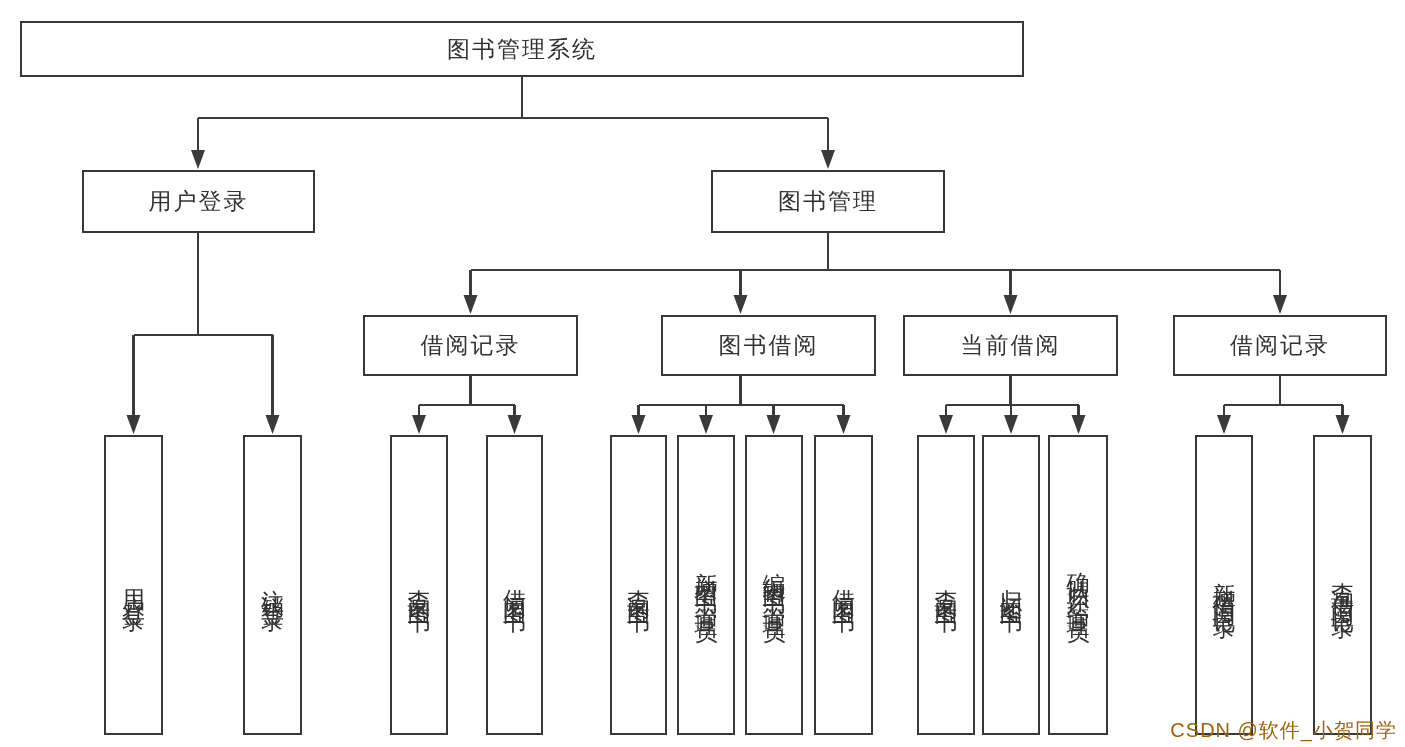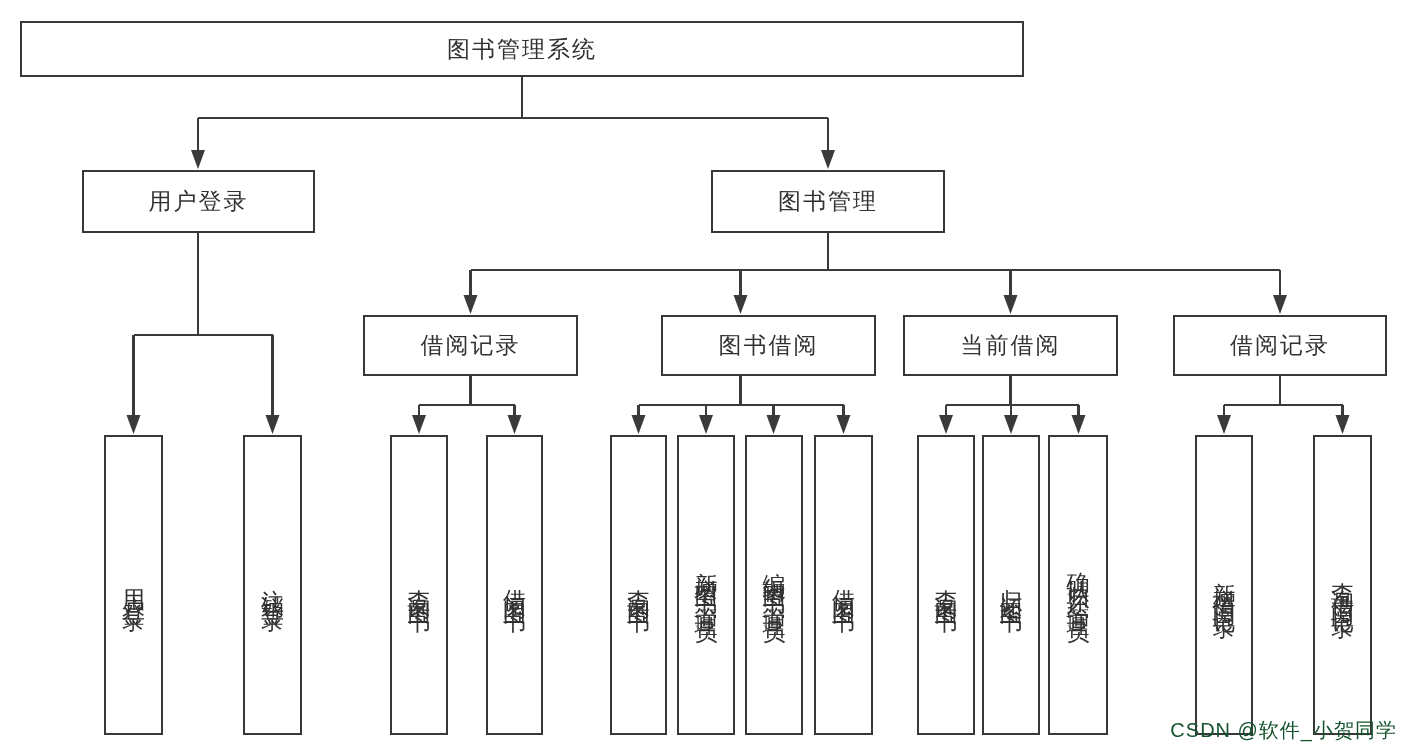--- a/index.html
+++ b/index.html
@@ -12,21 +12,21 @@
     font-size:23px;letter-spacing:2px;white-space:nowrap;z-index:2;
   }
   .vnode{
     position:absolute;box-sizing:border-box;border:2.5px solid #383838;background:#ffffff;
     display:flex;align-items:center;justify-content:center;
     writing-mode:vertical-rl;text-orientation:mixed;
     font-size:23px;letter-spacing:7px;line-height:1;z-index:2;
   }
   .watermark{
     position:absolute;top:717px;right:8px;font-size:20px;letter-spacing:1px;
-    color:#14532d;z-index:6;white-space:nowrap;
+    color:#a16207;z-index:6;white-space:nowrap;
   }
 </style>
 </head>
 <body>
 
 <div class="canvas">
 
   <svg class="wires" viewBox="0 0 1405 747" xmlns="http://www.w3.org/2000/svg">
     <g stroke="#3a3a3a" stroke-width="2.5" fill="none" shape-rendering="crispEdges">
 

